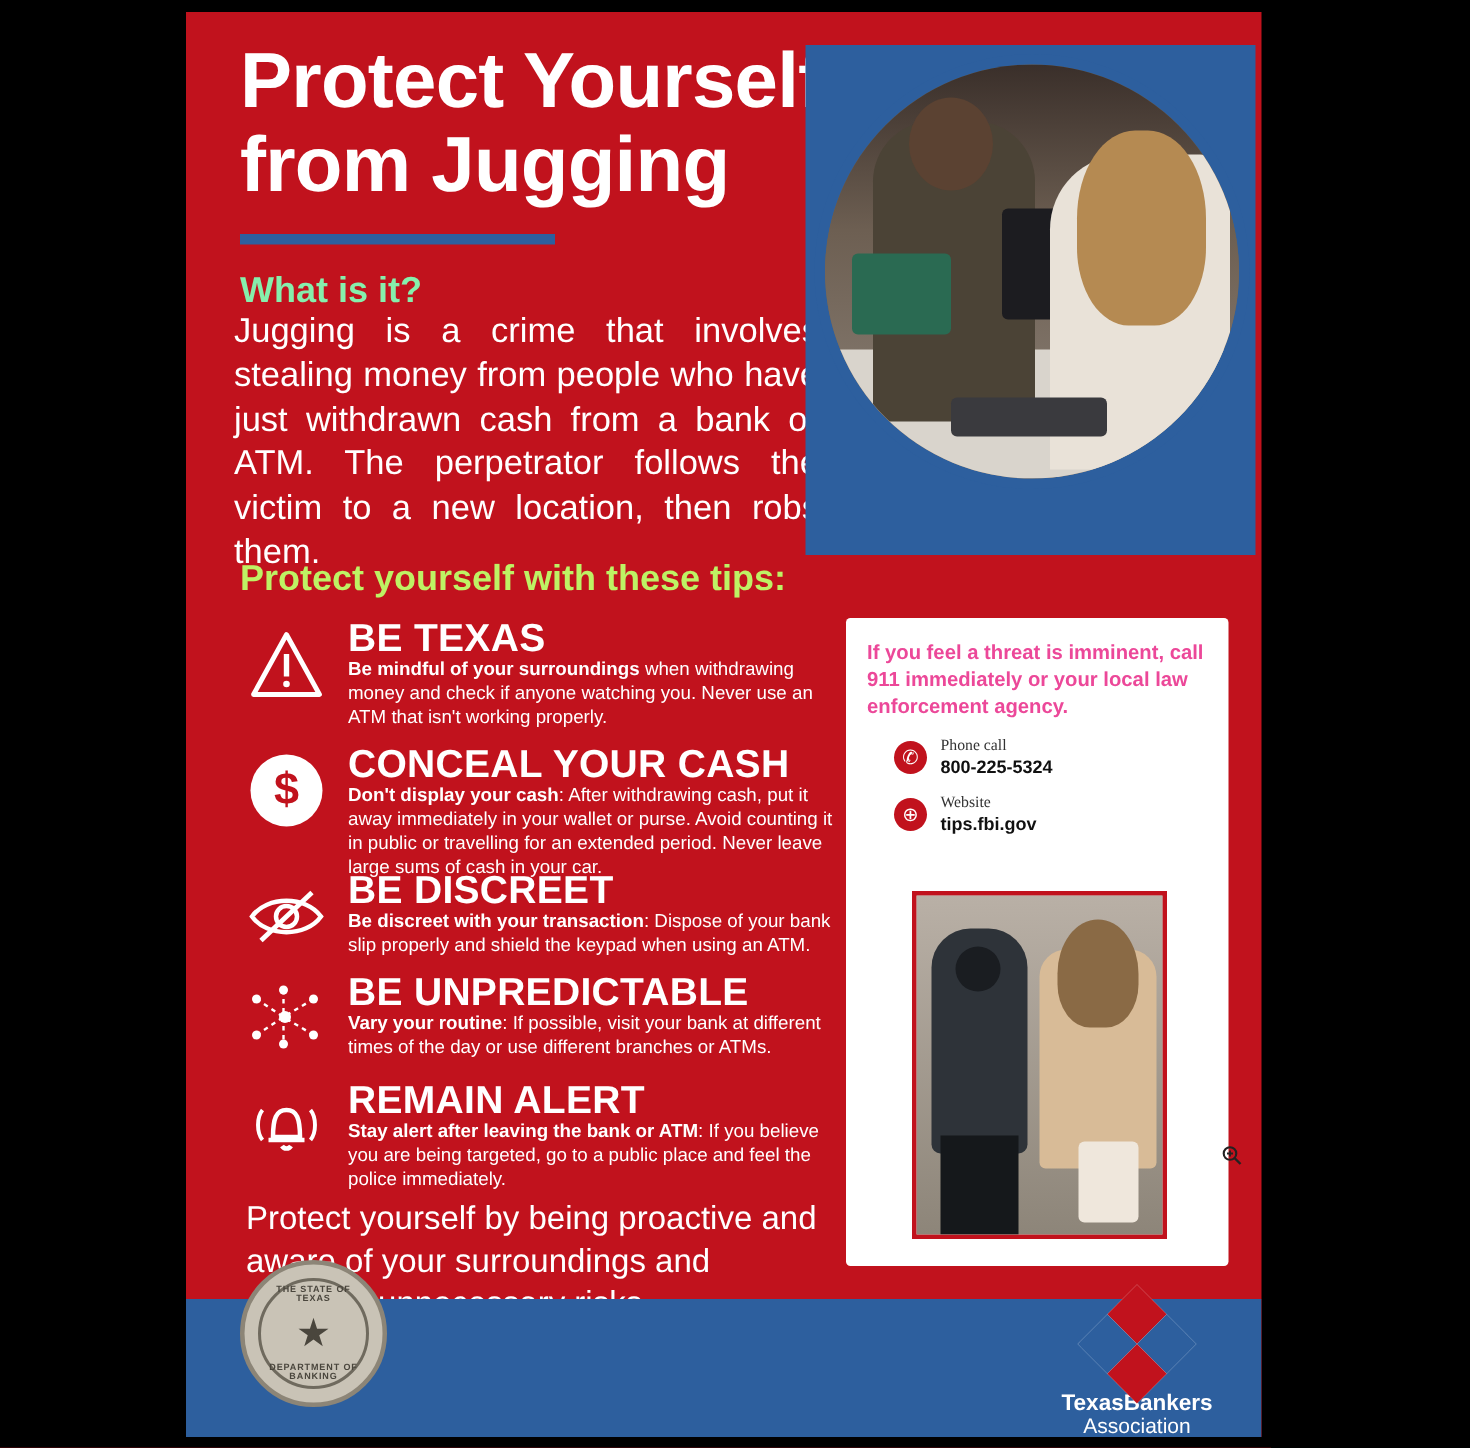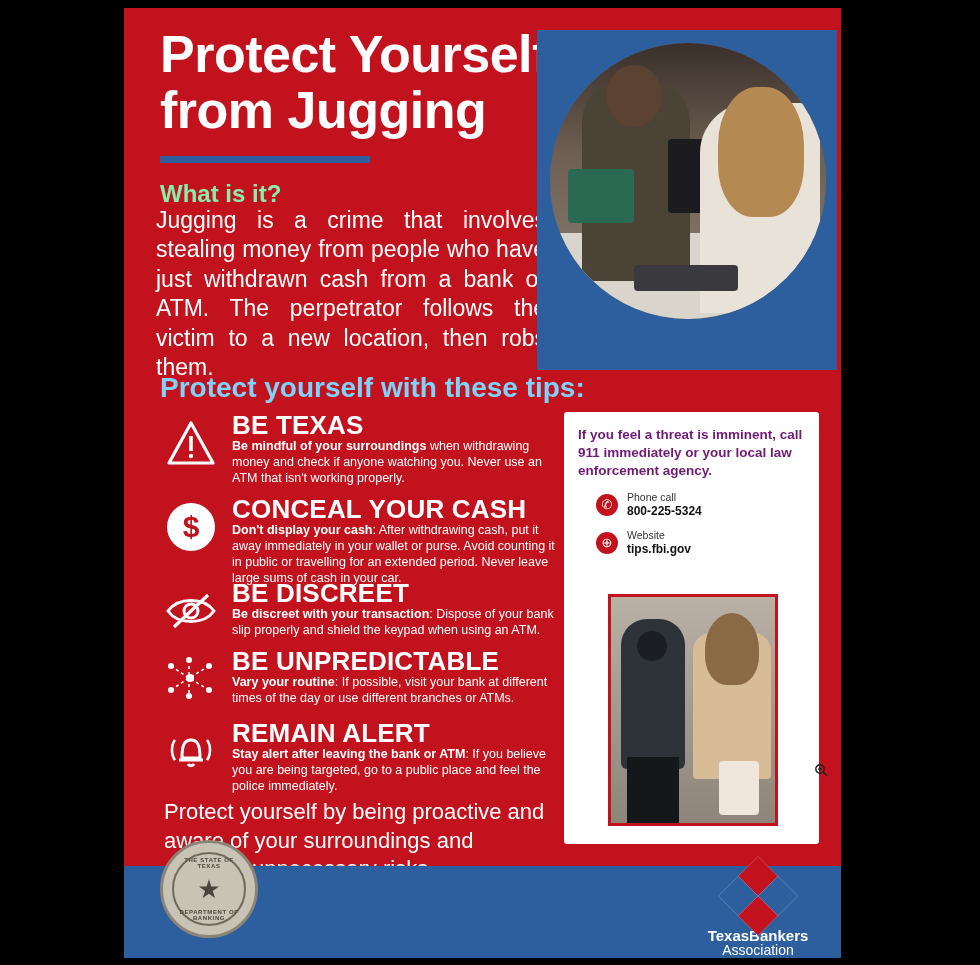--- a/index.html
+++ b/index.html
@@ -126,22 +126,22 @@
     left: 84px; bottom: 28px;
     width: 104px; height: 26px;
     background: #3a3a3e;
     border-radius: 4px;
   }
 
   
   .tips-heading {
     position: absolute;
     left: 36px; top: 364px;
-    color: #7dd3fc;
-    font-size: 28px;
+    color: #bef264;
+    font-size: 24px;
     font-weight: bold;
   }
 
   
   .tip {
     position: absolute;
     left: 36px;
     width: 400px;
     color: #fff;
   }
@@ -195,21 +195,21 @@
   
   .card {
     position: absolute;
     left: 440px; top: 404px;
     width: 255px; height: 432px;
     background: #fff;
     border-radius: 3px;
     padding: 14px 14px 0 14px;
   }
   .card-alert {
-    color: #701a75;
+    color: #ec4899;
     font-size: 13.5px;
     font-weight: bold;
     line-height: 1.35;
   }
   .card-report {
     margin-top: 10px;
     color: #c1121d;
     font-size: 13.5px;
     font-weight: bold;
   }
@@ -222,21 +222,21 @@
   .contact .c-icon {
     width: 22px; height: 22px;
     border-radius: 50%;
     background: #c1121d;
     color: #fff;
     display: flex; align-items: center; justify-content: center;
     font-size: 13px;
     margin-right: 9px;
     flex: 0 0 auto;
   }
-  .contact .c-label { font-size: 10.5px; color: #333; line-height: 1.25; }
+  .contact .c-label { font-size: 10.5px; color: #333; line-height: 1.25; font-family: Liberation Serif, serif; }
   .contact .c-value { font-size: 12px; color: #111; font-weight: bold; line-height: 1.25; }
 
   .card-photo {
     position: absolute;
     left: 44px; top: 182px;
     width: 170px; height: 232px;
     border: 3px solid #c1121d;
     background: #cfc9c2;
     overflow: hidden;
   }

